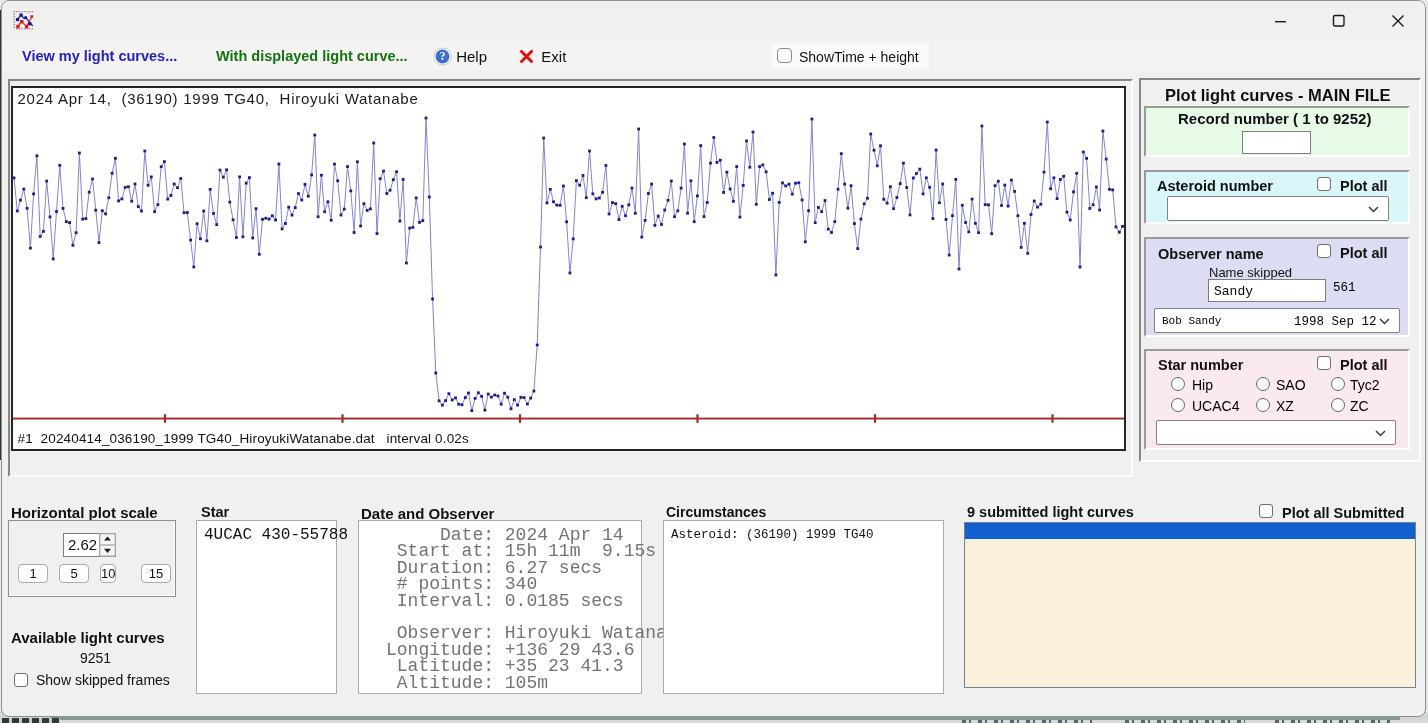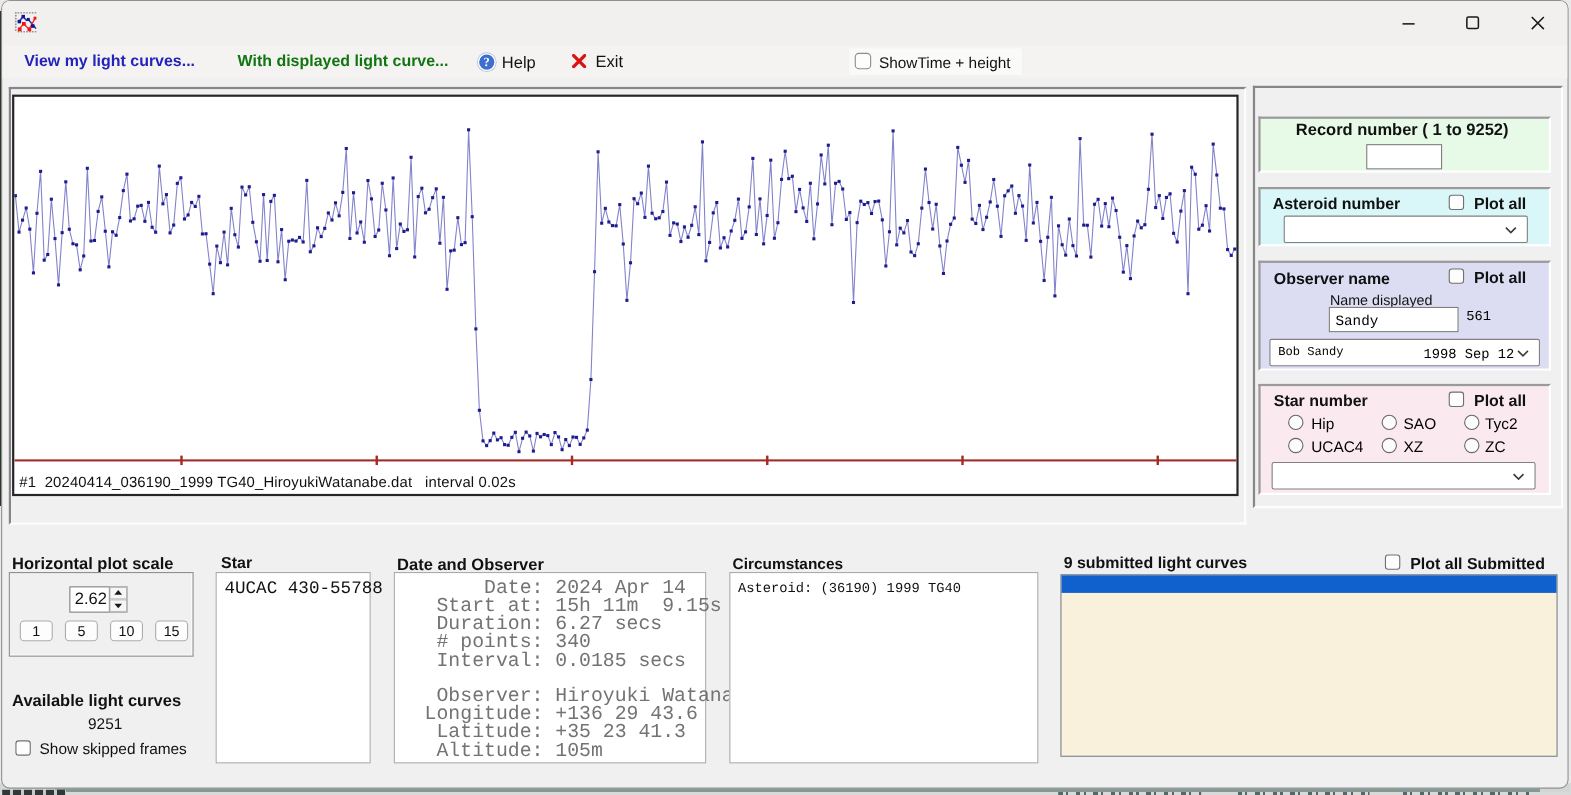--- a/index.html
+++ b/index.html
@@ -96,20 +96,21 @@
 </svg>&nbsp;Help</div>
 <div class="abs" style="left:518px;top:47px;font-size:15px;color:#111"><svg width="13" height="13" viewBox="0 0 13 13" style="vertical-align:-1px">
 <path d="M1.5 1.5 L11.5 11.5 M11.5 1.5 L1.5 11.5" stroke="#dd1111" stroke-width="3" stroke-linecap="round"></path>
 </svg>&nbsp;&nbsp;Exit</div>
 <div class="abs" style="left:770px;top:43px;width:157px;height:24px;background:#fafaf9"></div>
 <div class="cb" style="left:775px;top:47px"></div>
 <div class="abs" style="left:797px;top:48px;font-size:14px;color:#111">ShowTime + height</div>
 
 <div class="sunken" style="left:6px;top:78px;width:1125px;height:398px"></div>
 <div class="abs" style="left:8.5px;top:84.5px;width:1115.5px;height:365.5px;background:#fff;border:2px solid #252525">
+  <div class="abs" style="left:5px;top:2px;font-size:15px;color:#1a1a1a;letter-spacing:0.75px">2024 Apr 14,&nbsp; (36190) 1999 TG40,&nbsp; Hiroyuki Watanabe</div>
   <div class="abs" style="left:5px;top:343px;font-size:13.5px;color:#111;letter-spacing:0.15px">#1&nbsp; 20240414_036190_1999 TG40_HiroyukiWatanabe.dat&nbsp;&nbsp; interval 0.02s</div>
 </div>
 <svg style="position:absolute;left:11px;top:86.5px" width="1112" height="362" viewBox="12 87 1112 362">
 <polyline points="13.0,176.9 16.3,210.0 19.5,199.1 22.8,188.1 26.1,207.3 29.4,247.1 32.6,192.9 35.9,154.8 39.2,235.5 42.4,230.4 45.7,180.1 49.0,215.9 52.2,258.0 55.5,210.5 58.8,164.3 62.0,207.4 65.3,220.6 68.6,221.6 71.9,244.3 75.1,231.7 78.4,152.0 81.7,218.1 84.9,217.6 88.2,191.2 91.5,178.0 94.8,209.2 98.0,241.6 101.3,209.7 104.6,212.9 107.8,196.8 111.1,172.3 114.4,157.3 117.6,199.9 120.9,197.9 124.2,186.4 127.5,185.7 130.7,200.2 134.0,183.0 137.3,205.6 140.5,210.1 143.8,150.0 147.1,184.3 150.3,175.9 153.6,210.7 156.9,203.6 160.2,165.7 163.4,160.6 166.7,198.1 170.0,194.4 173.2,183.0 176.5,186.7 179.8,177.5 183.0,211.7 186.3,211.5 189.6,239.1 192.8,266.0 196.1,222.7 199.4,237.8 202.7,210.0 205.9,239.8 209.2,188.4 212.5,212.4 215.7,223.6 219.0,169.1 222.3,176.2 225.6,168.8 228.8,201.1 232.1,218.8 235.4,236.5 238.6,175.9 241.9,235.8 245.2,182.1 248.4,176.6 251.7,237.0 255.0,207.7 258.2,253.3 261.5,218.3 264.8,217.2 268.1,218.1 271.3,214.8 274.6,219.0 277.9,163.0 281.1,227.9 284.4,222.5 287.7,206.1 290.9,214.1 294.2,206.6 297.5,192.6 300.8,199.0 304.0,183.4 307.3,195.2 310.6,173.9 313.8,134.0 317.1,215.8 320.4,174.2 323.6,210.8 326.9,200.8 330.2,219.2 333.5,163.1 336.7,179.8 340.0,214.0 343.3,208.1 346.5,165.6 349.8,189.9 353.1,231.5 356.4,160.8 359.6,225.0 362.9,202.7 366.2,209.4 369.4,207.9 372.7,142.0 376.0,232.6 379.2,177.7 382.5,170.1 385.8,192.5 389.1,189.2 392.3,178.7 395.6,170.7 398.9,220.1 402.1,178.4 405.4,262.0 408.7,227.1 411.9,226.4 415.2,196.9 418.5,221.4 421.8,219.6 425.0,117.0 428.3,196.0 431.6,298.0 434.8,372.0 438.1,399.8 441.4,404.1 444.6,399.6 447.9,392.7 451.2,398.9 454.4,396.9 457.7,403.2 461.0,403.8 464.3,396.6 467.5,392.0 470.8,409.6 474.1,397.4 477.3,391.8 480.6,395.3 483.9,409.1 487.1,393.0 490.4,396.1 493.7,394.0 497.0,395.0 500.2,403.2 503.5,392.2 506.8,396.2 510.0,407.8 513.3,398.6 516.6,404.1 519.9,396.3 523.1,396.6 526.4,403.0 529.7,397.1 532.9,390.0 536.2,344.0 539.5,246.0 542.7,137.0 546.0,201.9 549.3,188.4 552.5,200.8 555.8,204.1 559.1,204.3 562.4,185.0 565.6,220.8 568.9,272.0 572.2,237.9 575.4,179.6 578.7,184.2 582.0,174.5 585.2,196.6 588.5,150.0 591.8,192.8 595.1,197.9 598.3,197.0 601.6,191.3 604.9,164.5 608.1,213.0 611.4,201.6 614.7,202.7 618.0,218.6 621.2,205.3 624.5,214.7 627.8,203.8 631.0,187.0 634.3,212.3 637.6,128.0 640.8,236.1 644.1,219.4 647.4,192.5 650.6,183.1 653.9,224.4 657.2,215.1 660.5,223.5 663.7,209.0 667.0,199.3 670.3,180.0 673.5,215.7 676.8,209.8 680.1,187.1 683.4,143.0 686.6,212.2 689.9,179.8 693.2,220.7 696.4,194.9 699.7,144.6 703.0,215.6 706.2,201.5 709.5,162.1 712.8,136.5 716.0,161.4 719.3,159.2 722.6,191.4 725.9,171.2 729.1,188.0 732.4,200.3 735.7,165.6 738.9,216.1 742.2,184.4 745.5,139.9 748.8,166.2 752.0,131.0 755.3,203.3 758.6,165.6 761.8,163.9 765.1,170.8 768.4,198.5 771.6,192.2 774.9,274.0 778.2,201.4 781.5,181.9 784.7,184.9 788.0,183.2 791.3,193.1 794.5,182.2 797.8,181.8 801.1,198.9 804.3,240.8 807.6,209.7 810.9,118.0 814.1,221.6 817.4,206.4 820.7,210.7 824.0,199.5 827.2,228.1 830.5,231.4 833.8,220.6 837.0,188.2 840.3,152.7 843.6,183.1 846.9,207.2 850.1,184.7 853.4,222.6 856.7,247.6 859.9,218.1 863.2,202.9 866.5,197.2 869.7,133.0 873.0,149.2 876.3,164.8 879.5,144.8 882.8,198.2 886.1,202.2 889.4,185.7 892.6,207.7 895.9,196.5 899.2,182.6 902.4,162.2 905.7,186.5 909.0,213.9 912.2,177.0 915.5,172.5 918.8,168.1 922.1,192.9 925.3,176.8 928.6,186.3 931.9,217.5 935.1,149.0 938.4,201.7 941.7,183.0 945.0,218.4 948.2,254.0 951.5,214.7 954.8,178.4 958.0,268.0 961.3,204.3 964.6,221.5 967.8,230.9 971.1,198.1 974.4,222.3 977.6,231.7 980.9,125.0 984.2,203.7 987.5,203.8 990.7,232.7 994.0,184.7 997.3,180.2 1000.5,204.5 1003.8,184.1 1007.1,205.1 1010.4,179.1 1013.6,190.4 1016.9,214.7 1020.2,246.4 1023.4,222.3 1026.7,252.3 1030.0,213.5 1033.2,200.0 1036.5,206.1 1039.8,203.3 1043.0,171.1 1046.3,121.0 1049.6,187.7 1052.9,176.8 1056.1,197.6 1059.4,178.5 1062.7,175.2 1065.9,211.1 1069.2,219.0 1072.5,190.9 1075.8,172.3 1079.0,266.0 1082.3,151.0 1085.6,157.4 1088.8,207.4 1092.1,203.7 1095.4,186.0 1098.6,209.0 1101.9,130.0 1105.2,158.1 1108.5,188.3 1111.7,188.9 1115.0,225.9 1118.3,231.2 1121.5,225.4" fill="none" stroke="#8383cb" stroke-width="1"></polyline>
 <rect x="11.6" y="175.5" width="2.8" height="2.8" fill="#1c1c8e"></rect>
 <rect x="14.9" y="208.6" width="2.8" height="2.8" fill="#1c1c8e"></rect>
 <rect x="18.1" y="197.7" width="2.8" height="2.8" fill="#1c1c8e"></rect>
 <rect x="21.4" y="186.7" width="2.8" height="2.8" fill="#1c1c8e"></rect>
 <rect x="24.7" y="205.9" width="2.8" height="2.8" fill="#1c1c8e"></rect>
 <rect x="28.0" y="245.7" width="2.8" height="2.8" fill="#1c1c8e"></rect>
@@ -450,39 +451,40 @@
 <rect x="12" y="416.6" width="1111" height="1.9" fill="#a42b26"></rect>
 <rect x="162.9" y="413.2" width="2.2" height="8.6" fill="#a42b26"></rect>
       <rect x="340.4" y="413.2" width="2.2" height="8.6" fill="#a42b26"></rect>
       <rect x="517.9" y="413.2" width="2.2" height="8.6" fill="#a42b26"></rect>
       <rect x="695.4" y="413.2" width="2.2" height="8.6" fill="#a42b26"></rect>
       <rect x="872.9" y="413.2" width="2.2" height="8.6" fill="#a42b26"></rect>
       <rect x="1050.4" y="413.2" width="2.2" height="8.6" fill="#a42b26"></rect>
 </svg>
 
 <div class="sunken" style="left:1137px;top:77px;width:282px;height:384px"></div>
+<div class="blab" style="left:1163px;top:85px;font-size:16.5px">Plot light curves - MAIN FILE</div>
 <div class="sunken sunken1" style="left:1142px;top:105px;width:266px;height:51px;background:#e7f9e7"></div>
 <div class="blab" style="left:1176px;top:109px;font-size:15px">Record number ( 1 to 9252)</div>
 <div class="input" style="left:1240px;top:130px;width:69px;height:23px"></div>
 
 <div class="sunken sunken1" style="left:1142px;top:169px;width:266px;height:54px;background:#d9f6f8"></div>
 <div class="blab" style="left:1155px;top:177px">Asteroid number</div>
 <div class="cb2" style="left:1315px;top:176px"></div>
 <div class="blab" style="left:1338px;top:177px">Plot all</div>
 <div class="combo" style="left:1165px;top:195px;width:222px;height:25px">
       <svg width="11" height="7" viewBox="0 0 11 7">
         <path d="M1 1 L5.5 5.5 L10 1" fill="none" stroke="#3c3c3c" stroke-width="1.5"></path>
       </svg>
     </div>
 
 <div class="sunken sunken1" style="left:1142px;top:236px;width:266px;height:100px;background:#dcdcf3"></div>
 <div class="blab" style="left:1156px;top:245px">Observer name</div>
 <div class="cb2" style="left:1315px;top:243px"></div>
 <div class="blab" style="left:1338px;top:244px">Plot all</div>
-<div class="abs" style="left:1207px;top:264px;font-size:13px;color:#111">Name displayed</div>
+<div class="abs" style="left:1207px;top:264px;font-size:13px;color:#111">Name skipped</div>
 <div class="input" style="left:1206px;top:278px;width:118px;height:23px;font-size:13px;padding:3px 0 0 5px"><span class="mono">Sandy</span></div>
 <div class="mono abs" style="left:1331px;top:280px;font-size:12.5px">561</div>
 <div class="combo" style="left:1152px;top:307px;width:246px;height:25px">
       <svg width="11" height="7" viewBox="0 0 11 7">
         <path d="M1 1 L5.5 5.5 L10 1" fill="none" stroke="#3c3c3c" stroke-width="1.5"></path>
       </svg>
   <span class="mono abs" style="left:7px;top:6px;font-size:11px">Bob Sandy</span>
   <span class="mono abs" style="left:139px;top:6px;font-size:12.5px">1998 Sep 12</span>
 </div>
 
@@ -513,21 +515,21 @@
 <div class="input" style="left:61px;top:532px;width:37px;height:24px;font-size:15px;color:#111;padding:2px 0 0 4px">2.62</div>
 <div class="abs" style="left:97px;top:532px;width:17px;height:24px;background:#f4f4f4;border:1px solid #999"></div>
 <svg class="abs" style="left:97px;top:532px" width="17" height="24" viewBox="0 0 17 24">
 <rect x="1" y="1" width="15" height="10.4" fill="#f6f6f6" stroke="#b5b5b5" stroke-width="0.8"></rect>
 <rect x="1" y="12.4" width="15" height="10.4" fill="#f6f6f6" stroke="#b5b5b5" stroke-width="0.8"></rect>
 <path d="M8.5 3.4 L12 7.6 L5 7.6 Z" fill="#1a1a1a"></path>
 <path d="M8.5 20 L12 15.8 L5 15.8 Z" fill="#1a1a1a"></path>
 </svg>
 <div class="btn" style="left:16px;top:563px;width:30px;height:19px;padding-top:1px">1</div>
 <div class="btn" style="left:57px;top:563px;width:30px;height:19px;padding-top:1px">5</div>
-<div class="btn" style="left:98px;top:563px;width:30px;height:19px;padding-top:1px">10</div>
+<div class="btn" style="left:98px;top:563px;width:16px;height:19px;padding-top:1px">10</div>
 <div class="btn" style="left:139px;top:563px;width:30px;height:19px;padding-top:1px">15</div>
 <div class="blab" style="left:9px;top:628px;font-size:15px">Available light curves</div>
 <div class="abs" style="left:78px;top:649px;font-size:14px;color:#111">9251</div>
 <div class="cb2" style="left:12px;top:672px"></div>
 <div class="abs" style="left:34px;top:671px;font-size:14px;color:#111">Show skipped frames</div>
 
 <div class="blab" style="left:199px;top:503px">Star</div>
 <div class="panel" style="left:194px;top:519px;width:141px;height:174px"></div>
 <pre class="abs" style="left:202px;top:526px;font-size:16px;line-height:16.35px;color:#111">4UCAC 430-55788</pre>
 

